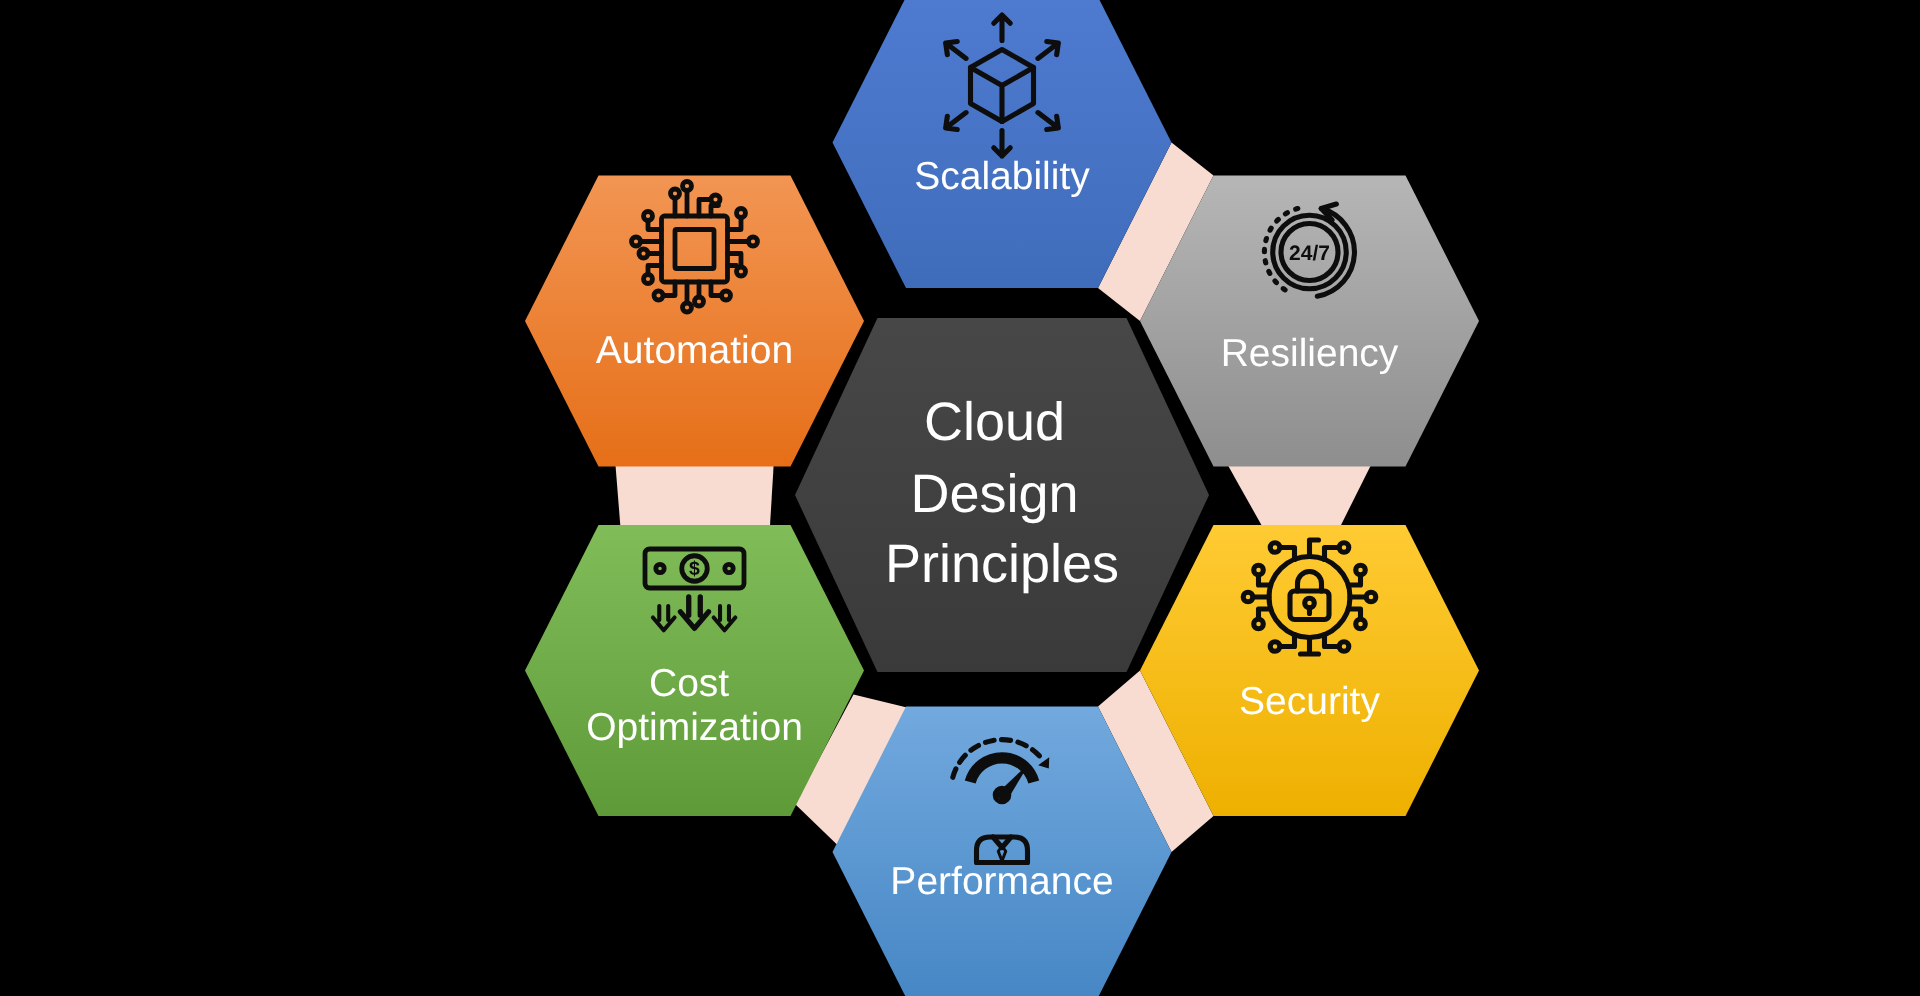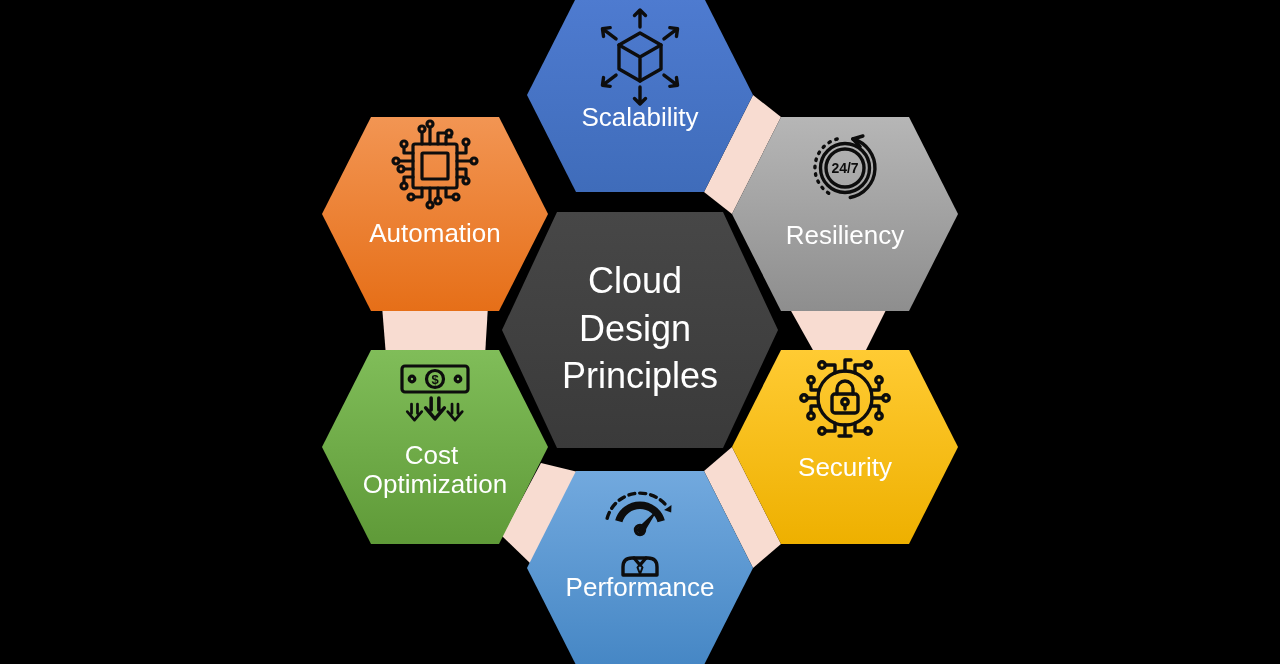--- a/index.html
+++ b/index.html
@@ -1,16 +1,16 @@
 <!DOCTYPE html>
 <html><head>
 <meta charset="utf-8">
 <style>
   html,body{margin:0;padding:0;background:#000;}
-  .stage{width:1100px;height:664px;position:relative;overflow:hidden;}
+  .stage{width:1100px;height:664px;position:relative;overflow:hidden;margin-left:28px;}
   svg{display:block;}
   text{font-family:"Liberation Sans", sans-serif;}
   .label{font-size:26px;}
   .label2{font-size:26px;}
   .center-line{font-size:36px;}
   .icon-text{font-weight:bold;font-size:14px;}
   .dollar{font-weight:bold;font-size:13px;}
 </style>
 </head>
 <body>

